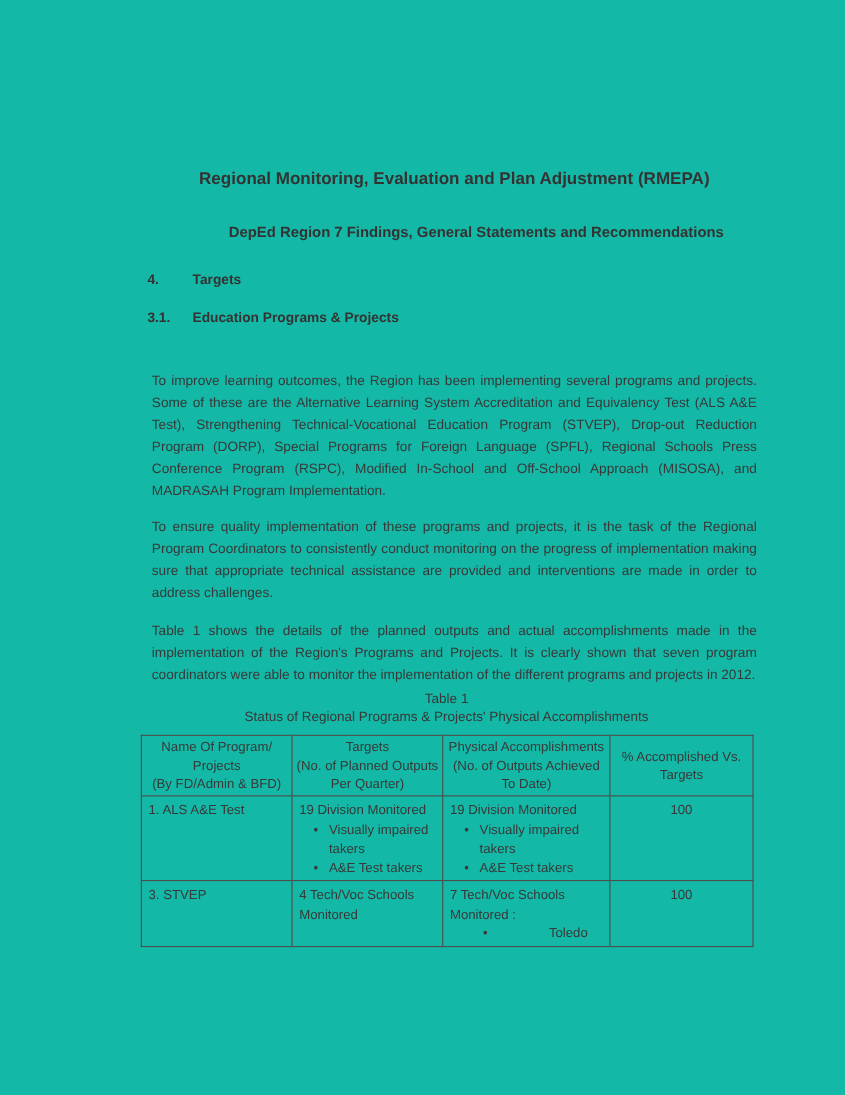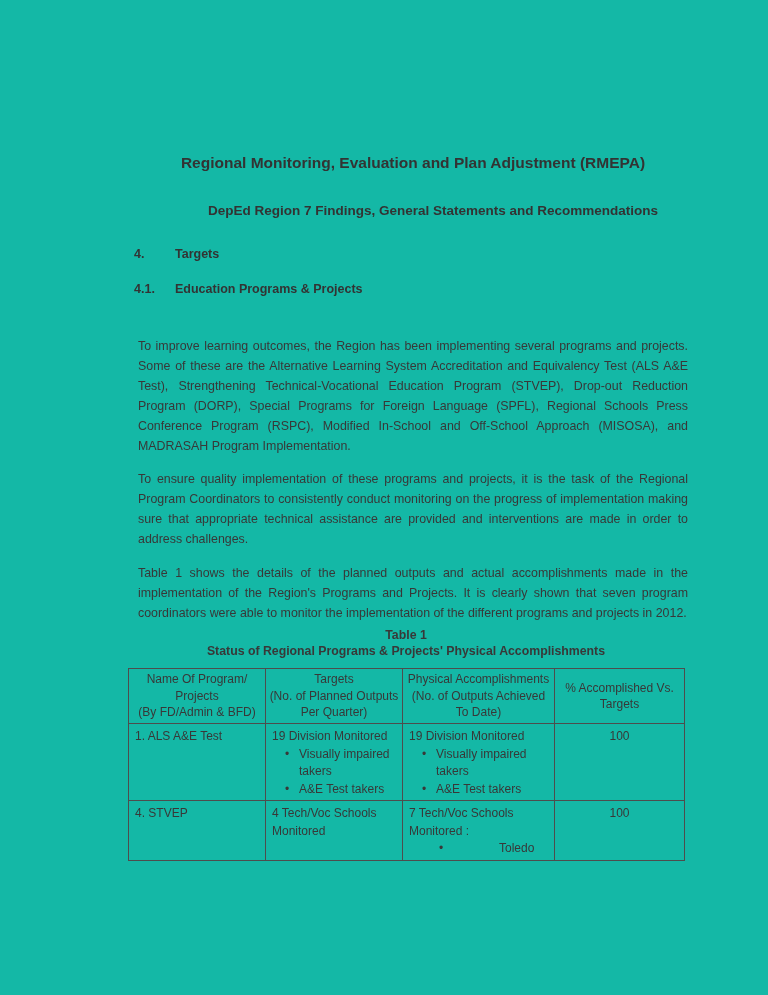--- a/index.html
+++ b/index.html
@@ -47,21 +47,20 @@
   }
   .para-1 { margin-top: 40px; }
   .para-2 { margin-top: 13px; }
   .para-3 { margin-top: 14px; }
   .tbl-caption {
     text-align: center;
     font-size: 12.3px;
     line-height: 16px;
     margin-left: -6px;
     width: 556px;
-    font-weight: bold;
   }
   table.tbl {
     border-collapse: collapse;
     table-layout: fixed;
     width: 556px;
     margin-left: -6px;
     margin-top: 9px;
     font-size: 12px;
   }
   .tbl col.c1 { width: 137px; }
@@ -103,21 +102,21 @@
     <span class="t-line">Regional Monitoring, Evaluation and Plan Adjustment (RMEPA)</span>
   </h1>
 
   <div class="doc-subtitle">DepEd Region 7 Findings, General Statements and Recommendations</div>
 
   <div class="heading heading-1">
     <span class="h-num">4.</span><span class="h-label">Targets</span>
   </div>
 
   <div class="heading heading-2">
-    <span class="h-num">4.1.</span><span class="h-label">Education Programs &amp; Projects</span>
+    <span class="h-num">3.1.</span><span class="h-label">Education Programs &amp; Projects</span>
   </div>
 
   <p class="para para-1">To improve learning outcomes, the Region has been implementing several programs and projects. Some of these are the Alternative Learning System Accreditation and Equivalency Test (ALS A&amp;E Test), Strengthening Technical-Vocational Education Program (STVEP), Drop-out Reduction Program (DORP), Special Programs for Foreign Language (SPFL), Regional Schools Press Conference Program (RSPC), Modified In-School and Off-School Approach (MISOSA), and MADRASAH Program Implementation.</p>
 
   <p class="para para-2">To ensure quality implementation of these programs and projects, it is the task of the Regional Program Coordinators to consistently conduct monitoring on the progress of implementation making sure that appropriate technical assistance are provided and interventions are made in order to address challenges.</p>
 
   <p class="para para-3">Table 1 shows the details of the planned outputs and actual accomplishments made in the implementation of the Region's Programs and Projects. It is clearly shown that seven program coordinators were able to monitor the implementation of the different programs and projects in 2012.</p>
 
   <div class="tbl-caption">
     <div>Table 1</div>
@@ -167,21 +166,21 @@
             <span class="bt">Visually impaired takers</span>
           </div>
           <div class="bullet">
             <span class="dot"></span>
             <span class="bt">A&amp;E Test takers</span>
           </div>
         </td>
         <td class="pct">100</td>
       </tr>
       <tr class="r2">
-        <td>4. STVEP</td>
+        <td>3. STVEP</td>
         <td>
           <div class="intro">4 Tech/Voc Schools Monitored</div>
         </td>
         <td>
           <div class="intro">7 Tech/Voc Schools Monitored :</div>
           <div class="bullet centered">
             <span class="dot"></span>
             <span class="bt">Toledo</span>
           </div>
         </td>

